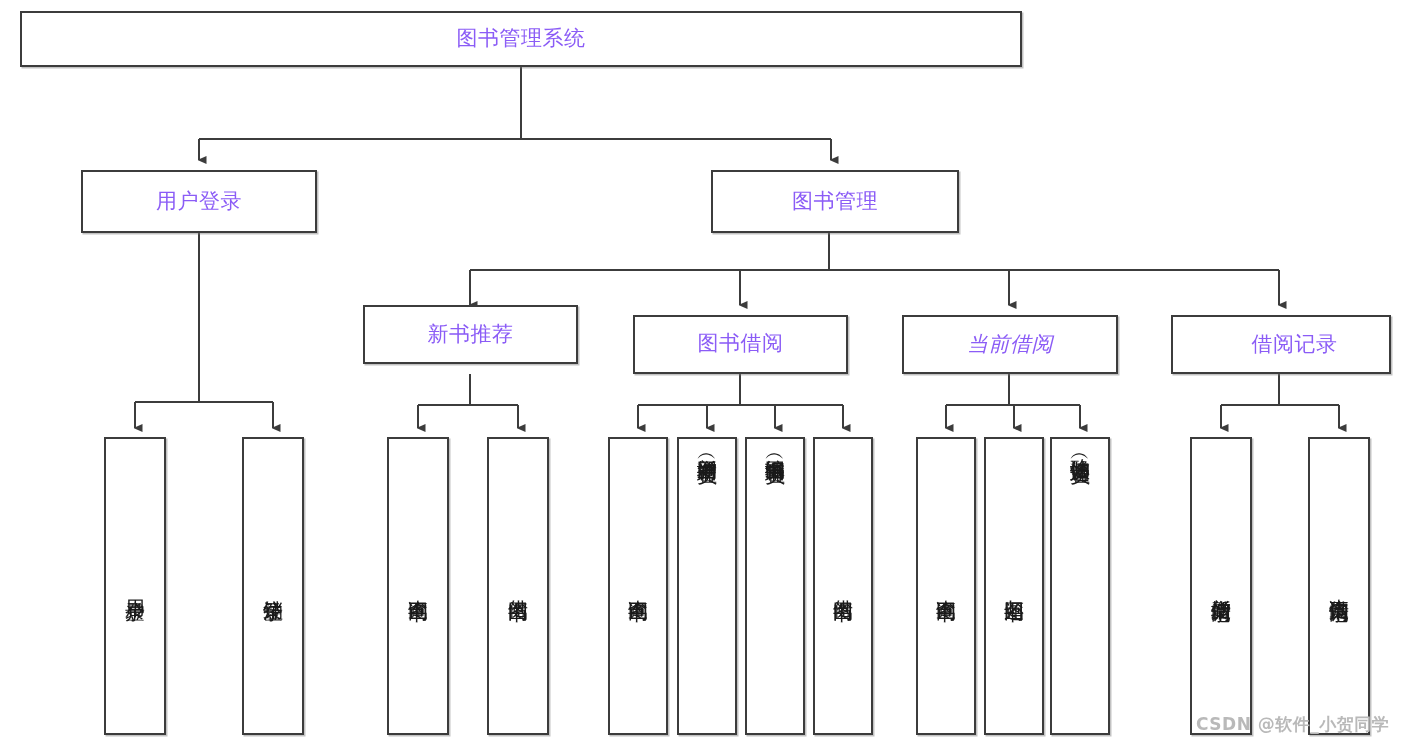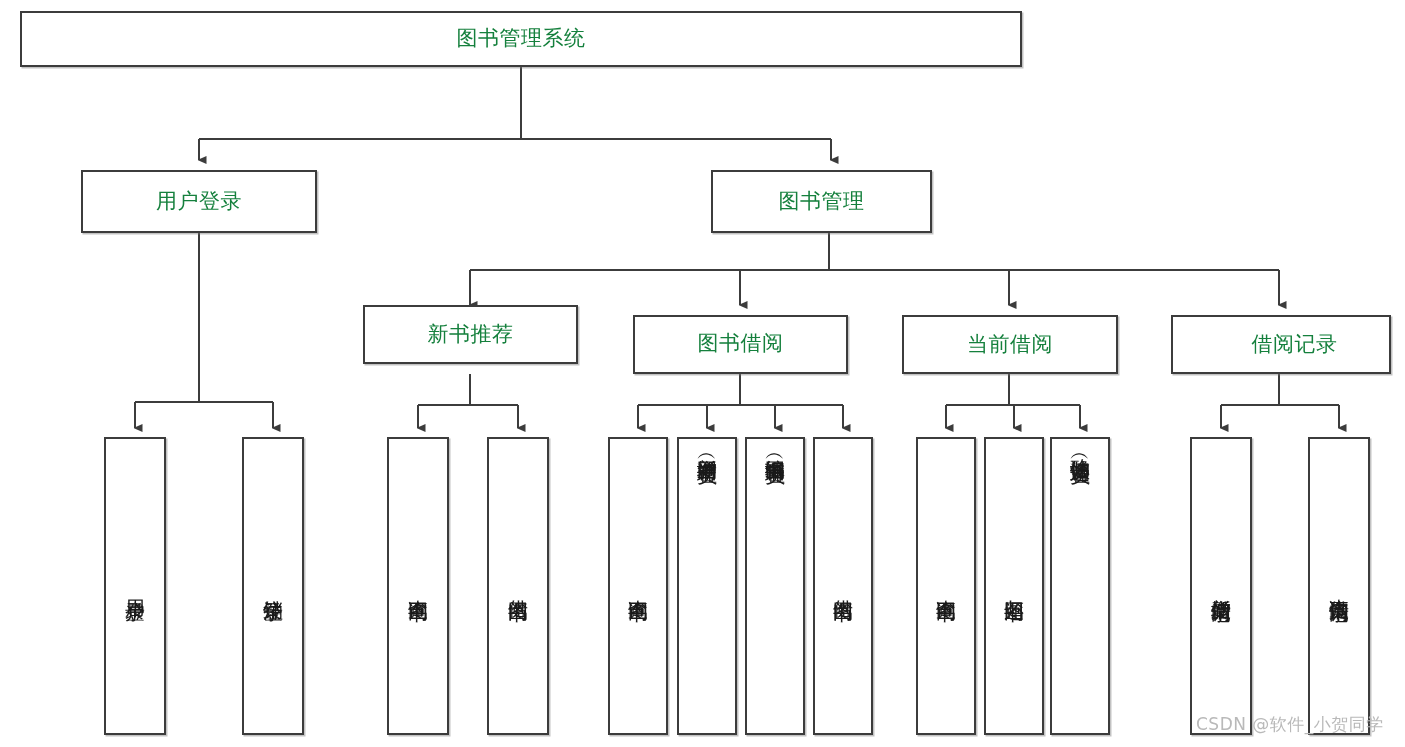--- a/index.html
+++ b/index.html
@@ -31,21 +31,21 @@
     box-sizing: border-box;
     background: #ffffff;
     border: 2px solid #3c3c3c;
     box-shadow: 1.5px 1.5px 0 rgba(120,120,120,0.45);
     display: flex;
     align-items: center;
     justify-content: center;
   }
   .node-label-h {
     font-size: 21px;
-    color: #15803d;
+    color: #8b5cf6;
     line-height: 1.1;
     white-space: nowrap;
     letter-spacing: 0.5px;
   }
   .node-label-v {
     font-size: 20px;
     color: #1a1a1a;
     writing-mode: vertical-rl;
     text-orientation: upright;
     line-height: 1.16;
@@ -62,20 +62,21 @@
     align-items: center;
     padding-top: 0;
   }
   .watermark {
     position: absolute;
     font-size: 17px;
     color: #b9b9b9;
     white-space: nowrap;
     user-select: none;
     letter-spacing: 0.5px;
+    font-weight: bold;
   }
 </style>
 </head>
 <body>
 
 <div id="diagram-root">
 
   <svg class="diagram-canvas" viewBox="0 0 1405 747" xmlns="http://www.w3.org/2000/svg">
     <defs>
       <marker id="arrowhead" markerWidth="9" markerHeight="9" refX="4.5" refY="7.5" orient="auto" markerUnits="userSpaceOnUse">
@@ -126,31 +127,31 @@
     </g>
   </svg>
 
   <div class="node-box" style="left:20px; top:11px; width:1002px; height:56px;">
     <span class="node-label-h">图书管理系统</span>
   </div>
 
   <div class="node-box" style="left:81px; top:170px; width:236px; height:63px;">
     <span class="node-label-h">用户登录</span>
   </div>
-  <div class="node-box" style="left:711px; top:170px; width:221px; height:63px;">
+  <div class="node-box" style="left:711px; top:170px; width:248px; height:63px;">
     <span class="node-label-h">图书管理</span>
   </div>
 
   <div class="node-box" style="left:363px; top:305px; width:215px; height:59px;">
     <span class="node-label-h">新书推荐</span>
   </div>
   <div class="node-box" style="left:633px; top:315px; width:215px; height:59px;font-family:Liberation Mono, monospace;">
     <span class="node-label-h">图书借阅</span>
   </div>
-  <div class="node-box" style="left:902px; top:315px; width:216px; height:59px;">
+  <div class="node-box" style="left:902px; top:315px; width:216px; height:59px;font-style:italic;">
     <span class="node-label-h">当前借阅</span>
   </div>
   <div class="node-box" style="left:1171px; top:315px; width:220px; height:59px;padding-left:27px;">
     <span class="node-label-h">借阅记录</span>
   </div>
 
   <div class="node-box leaf-box center-v" style="left:104px; top:437px; width:62px; height:298px;">
     <span class="node-label-v">用户登录</span>
   </div>
   <div class="node-box leaf-box center-v" style="left:242px; top:437px; width:62px; height:298px;">

